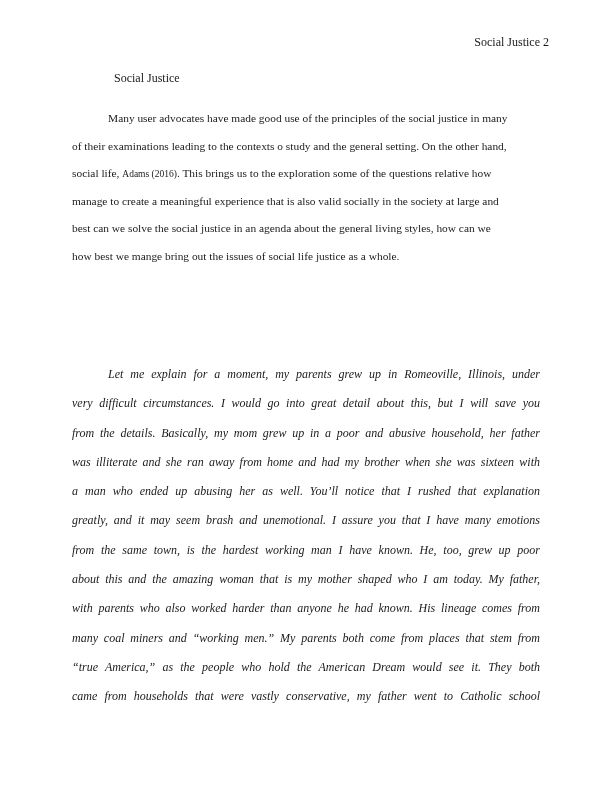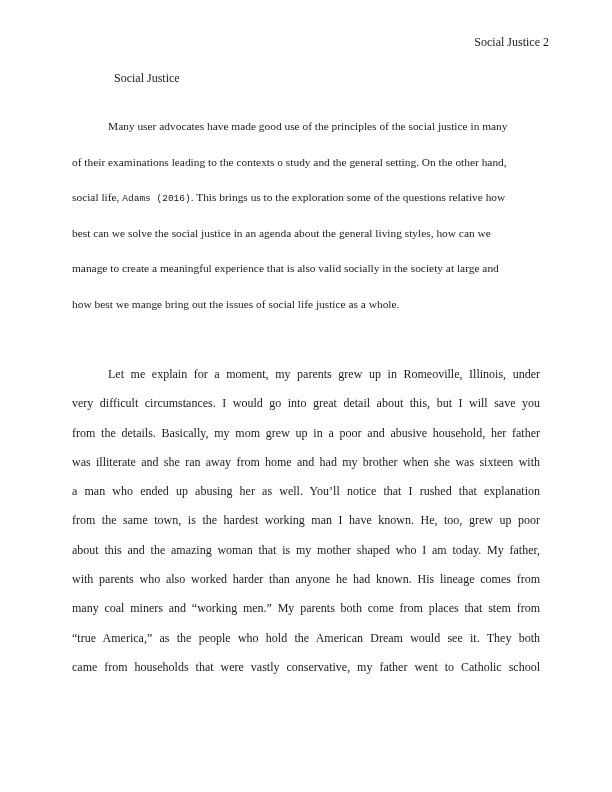--- a/index.html
+++ b/index.html
@@ -2,59 +2,62 @@
 <html><head>
   <meta charset="utf-8">
   <style>
     html, body { margin: 0; padding: 0; background: #ffffff; }
     body { width: 612px; height: 792px; position: relative; overflow: hidden;
            font-family: "Liberation Serif", serif; color: #1a1a1a; }
     .header { position: absolute; top: 35px; right: 63px; font-size: 12px; }
     .title { position: absolute; top: 71px; left: 114px; font-size: 12px; }
     .p1 { position: absolute; top: 105px; left: 72px; width: 470px;
           font-size: 11.4px; line-height: 27.6px; }
-    .p1 .line { white-space: nowrap; height: 27.6px; margin-top: 8px; }
+    .p1 .line { white-space: nowrap; height: 27.6px; }
     .p1 .indent { padding-left: 36px; }
-    .cite { font-family: Liberation Mono, monospace; font-size: 9.5px; }
+    .cite { font-family: Liberation Serif, serif; font-size: 9.5px; }
     .p2 { position: absolute; top: 360px; left: 72px; width: 468px;
           font-size: 12px; line-height: 29.3px; }
     .p2 .line { text-align: justify; text-align-last: justify; height: 29.3px; white-space: nowrap; }
-    .p2 .line span { display:block; text-align: justify; text-align-last: justify; white-space: normal; }
+    .p2 .line span { display:block; text-align: justify; text-align-last: justify; white-space: normal; font-style: italic; }
     .p2 .indent span { padding-left: 36px; }
   </style>
 </head>
 <body>
 
 <div class="header">Social Justice 2</div>
 <div class="title">Social Justice</div>
 
 <div class="p1">
   <div class="line indent">Many user advocates have made good use of the principles of the social justice in many</div>
   <div class="line">of their examinations leading to the contexts o study and the general setting. On the other hand,</div>
   <div class="line"><span>social life, </span><span class="cite">Adams (2016)</span><span>. This brings us to the exploration some of the questions relative how</span></div>
+  <div class="line">manage to create a meaningful experience that is also valid socially in the society at large and</div>
   <div class="line">best can we solve the social justice in an agenda about the general living styles, how can we</div>
-  <div class="line">manage to create a meaningful experience that is also valid socially in the society at large and</div>
   <div class="line">how best we mange bring out the issues of social life justice as a whole.</div>
 </div>
 
 <div class="p2">
   <div class="line indent">
       <span>Let me explain for a moment, my parents grew up in Romeoville, Illinois, under</span>
     </div>
   <div class="line">
       <span>very difficult circumstances. I would go into great detail about this, but I will save you</span>
     </div>
   <div class="line">
       <span>from the details. Basically, my mom grew up in a poor and abusive household, her father</span>
     </div>
   <div class="line">
       <span>was illiterate and she ran away from home and had my brother when she was sixteen with</span>
     </div>
   <div class="line">
       <span>a man who ended up abusing her as well. You’ll notice that I rushed that explanation</span>
+    </div>
+  <div class="line">
+      <span>greatly, and it may seem brash and unemotional. I assure you that I have many emotions</span>
     </div>
   <div class="line">
       <span>from the same town, is the hardest working man I have known. He, too, grew up poor</span>
     </div>
   <div class="line">
       <span>about this and the amazing woman that is my mother shaped who I am today. My father,</span>
     </div>
   <div class="line">
       <span>with parents who also worked harder than anyone he had known. His lineage comes from</span>
     </div>

